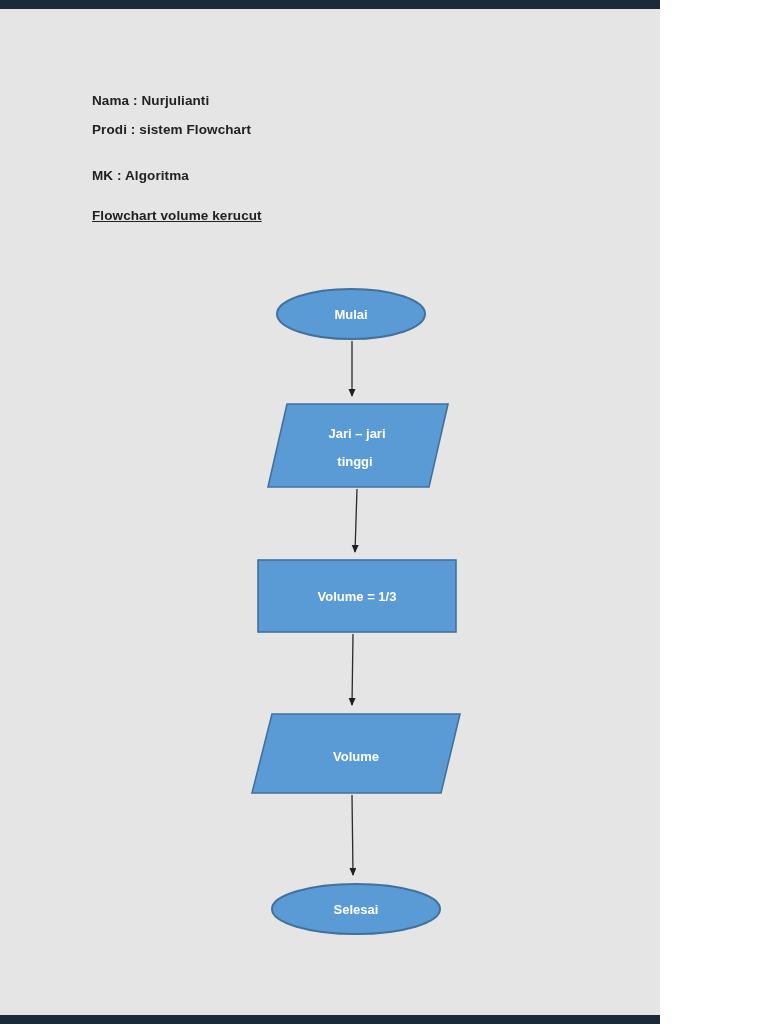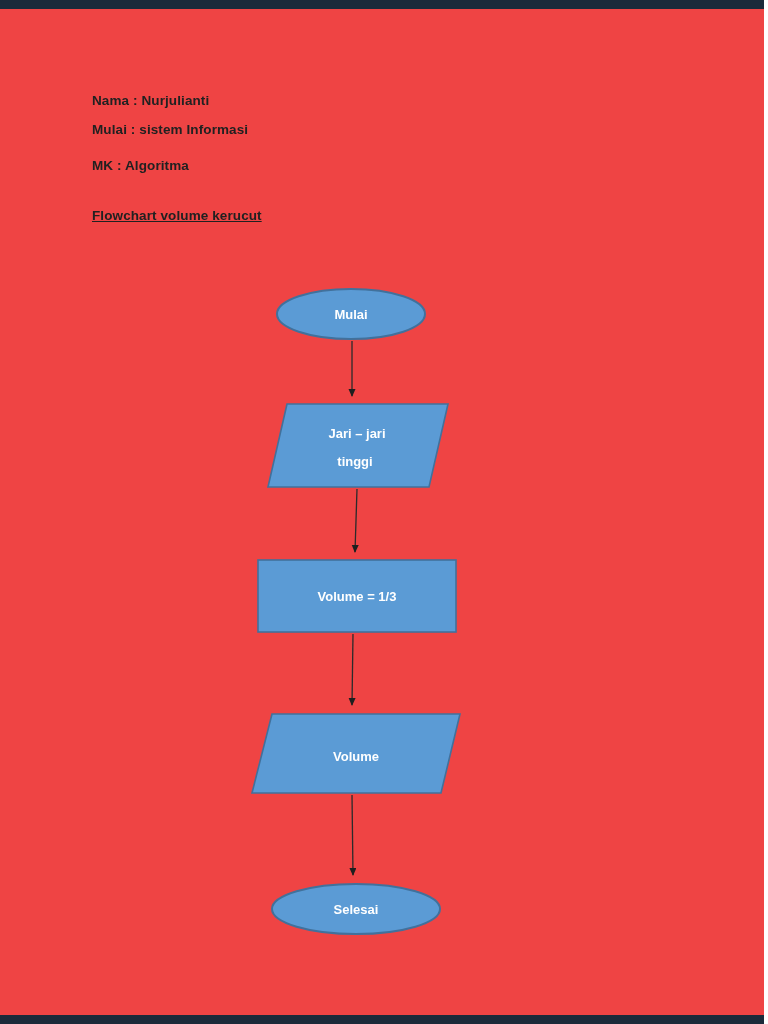--- a/index.html
+++ b/index.html
@@ -3,23 +3,23 @@
 <meta charset="utf-8">
 <style>
   html, body {
     margin: 0;
     padding: 0;
     background: #ffffff;
     font-family: "Liberation Sans", sans-serif;
   }
   .canvas {
     position: relative;
-    width: 764px;
+    width: 660px;
     height: 1024px;
-    background: #ef4444;
+    background: #e5e5e5;
     overflow: hidden;
   }
   .frame-bar {
     position: absolute;
     left: 0;
     width: 768px;
     height: 9px;
     background: #1b2a3a;
   }
   .frame-bar.top { top: 0; }
@@ -28,42 +28,42 @@
     position: absolute;
     left: 92px;
     color: #212121;
     font-size: 13.5px;
     font-weight: 700;
     letter-spacing: 0.1px;
     white-space: nowrap;
   }
   .hdr.name  { top: 93px; }
   .hdr.prodi { top: 122px; }
-  .hdr.mk    { top: 158px; }
+  .hdr.mk    { top: 168px; }
   .hdr.title { top: 208px; text-decoration: underline; }
   svg.flow {
     position: absolute;
     left: 0;
     top: 0;
   }
   svg.flow text {
     font-family: "Liberation Sans", sans-serif;
     font-size: 13px;
     font-weight: bold;
   }
 </style>
 </head>
 <body>
 
 <div class="canvas">
 
   <div class="frame-bar top"></div>
 
   <div class="hdr name">Nama : Nurjulianti</div>
-  <div class="hdr prodi">Mulai : sistem Informasi</div>
+  <div class="hdr prodi">Prodi : sistem Flowchart</div>
   <div class="hdr mk">MK : Algoritma</div>
   <div class="hdr title">Flowchart volume kerucut</div>
 
   <svg class="flow" width="768" height="1024" viewBox="0 0 768 1024">
     <defs>
       <marker id="arrowhead" markerWidth="9" markerHeight="8" refX="7" refY="3.5" orient="auto" markerUnits="userSpaceOnUse">
         <path d="M0,0 L8,3.5 L0,7 Z" fill="#1f1f1f"></path>
       </marker>
     </defs>
 

